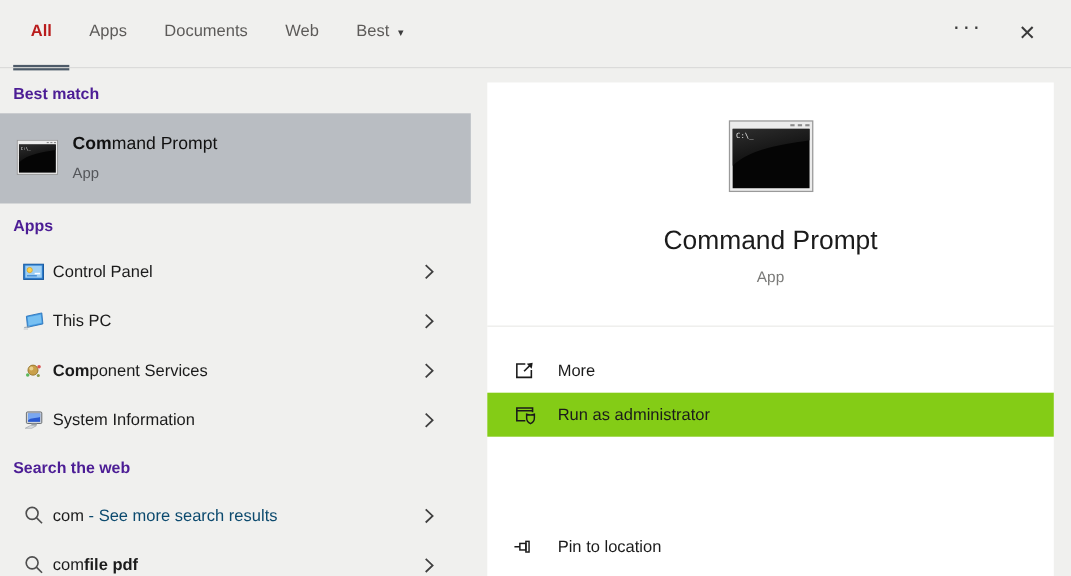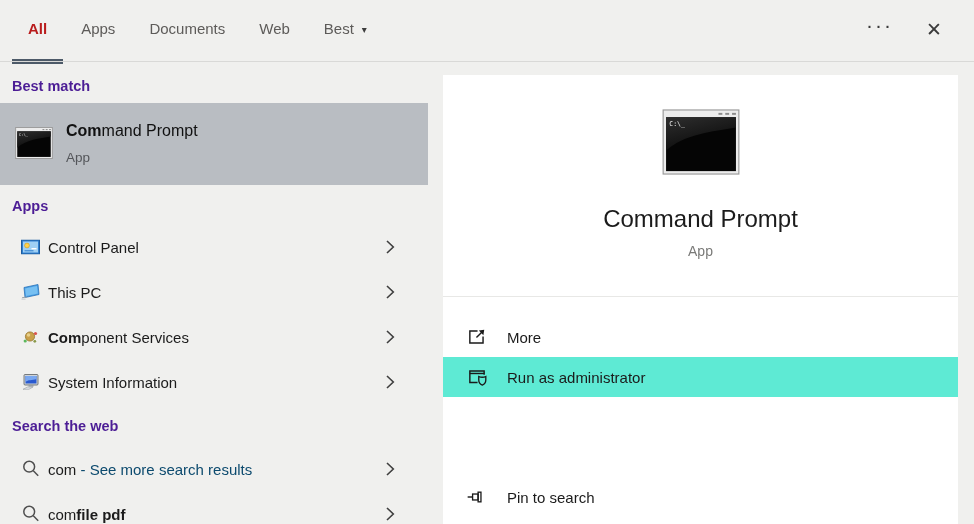--- a/index.html
+++ b/index.html
@@ -30,21 +30,21 @@
   .li-label{position:absolute;left:48px;top:50%;transform:translateY(-50%);font-size:15px;color:#1b1b1b;white-space:nowrap;}
   .li-label .gray{color:#0c4a6e;}
   .chev{position:absolute;left:386px;top:50%;transform:translateY(-50%);display:flex;}
   
   .panel{position:absolute;left:443px;top:75px;width:515px;height:449px;background:#ffffff;}
   .hero-icon{position:absolute;left:50%;top:34px;transform:translateX(-50%);}
   .hero-title{position:absolute;left:0;top:130px;width:100%;text-align:center;font-size:24px;color:#1b1b1b;}
   .hero-sub{position:absolute;left:0;top:168px;width:100%;text-align:center;font-size:14px;color:#7a7a78;}
   .panel-divider{position:absolute;left:0;top:221px;width:100%;height:1px;background:#e8e8e6;}
   .action-row{position:absolute;left:0;width:515px;height:40px;}
-  .action-row.highlight{background:#5eead4;}
+  .action-row.highlight{background:#84cc16;}
   .ar-icon{position:absolute;left:23px;top:50%;transform:translateY(-50%);display:flex;}
   .ar-label{position:absolute;left:64px;top:50%;transform:translateY(-50%);font-size:15px;color:#1b1b1b;white-space:nowrap;}
   b{font-weight:bold;}
 </style>
 </head>
 <body>
 
 <div class="app">
 
   <nav class="tabbar">
@@ -240,17 +240,17 @@
 
 
     <div class="action-row" style="top:402px">
       <span class="ar-icon">
         <svg width="22" height="22" viewBox="0 0 20 20">
           <line x1="1.5" y1="10" x2="6" y2="10" stroke="#1a1a1a" stroke-width="1.3"></line>
           <rect x="6" y="7.3" width="5" height="5.4" fill="none" stroke="#1a1a1a" stroke-width="1.2"></rect>
           <rect x="11" y="5.6" width="2.6" height="8.8" fill="none" stroke="#1a1a1a" stroke-width="1.2"></rect>
         </svg>
       </span>
-      <span class="ar-label">Pin to search</span>
+      <span class="ar-label">Pin to location</span>
     </div>
   </div>
 
 </div>
 
 </body></html>

